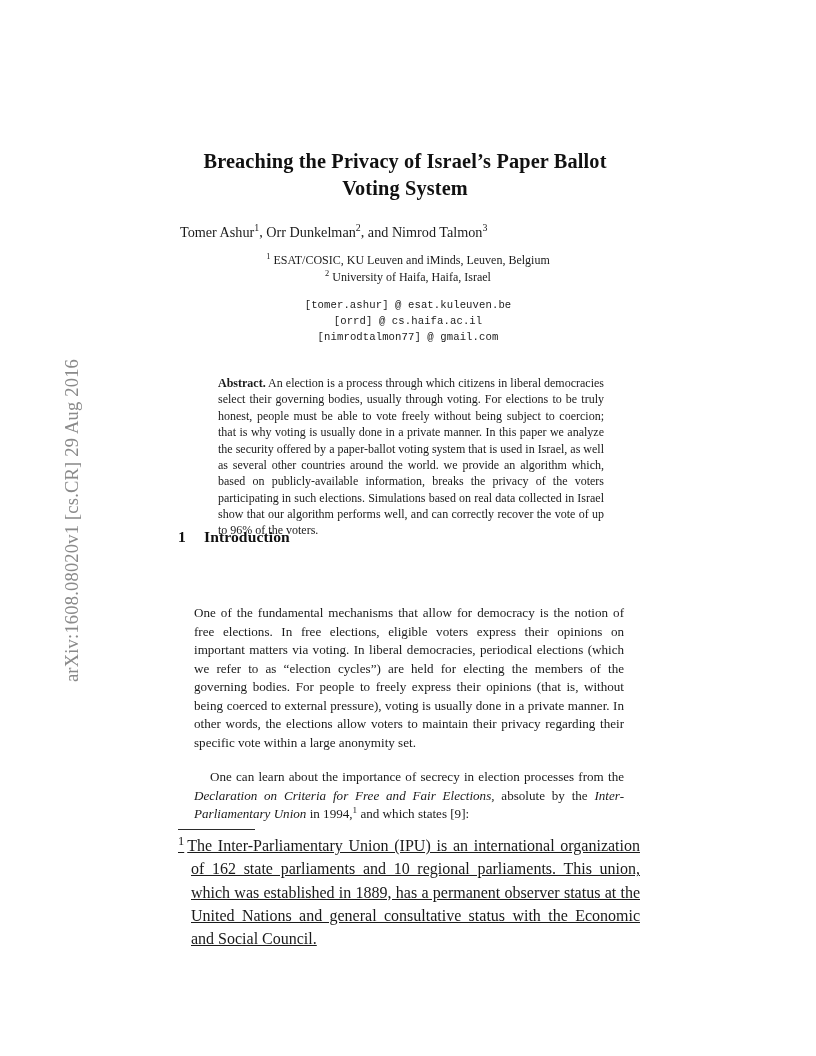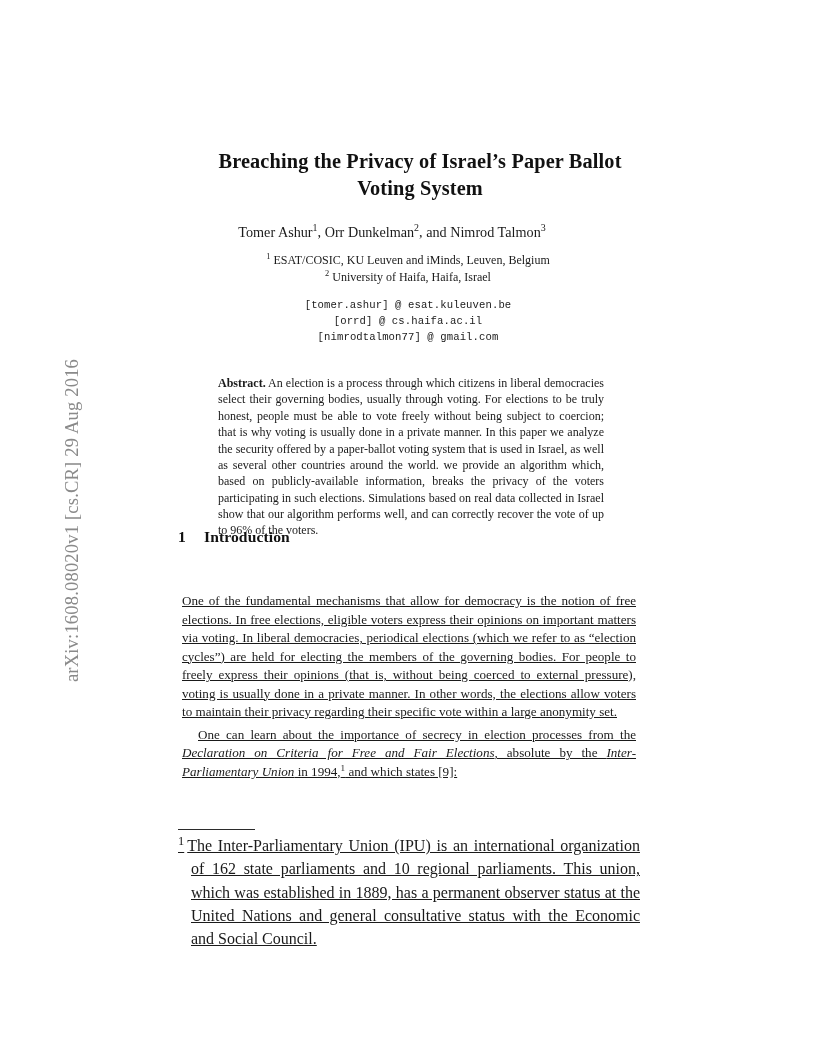--- a/index.html
+++ b/index.html
@@ -29,41 +29,41 @@
     font-size: 18.5px;
     letter-spacing: 0.2px;
     color: #8a8a8a;
     white-space: nowrap;
     text-align: center;
   }
 
   
   .title-block {
     position: absolute;
-    left: 188px;
+    left: 173px;
     top: 148px;
     width: 464px;
     text-align: center;
   }
   .paper-title {
     font-size: 20.3px;
     font-weight: bold;
     line-height: 1.32;
     letter-spacing: 0.15px;
     color: #111;
     margin: 0;
   }
 
   
   .authors-block {
     position: absolute;
-    left: 160px;
+    left: 180px;
     top: 222px;
     width: 464px;
-    text-align: center;
+    text-align: left;
   }
   .authors-line {
     font-size: 14.2px;
     line-height: 1.5;
     color: #1a1a1a;
   }
   .affil-block {
     position: absolute;
     left: 176px;
     top: 252px;
@@ -133,22 +133,21 @@
     left: 178px;
     top: 588px;
     width: 462px;
     font-size: 13.1px;
     line-height: 1.415;
     text-align: justify;
     text-justify: inter-word;
     color: #1a1a1a;
   }
   .body-col p {
-    margin: 4px;
-    text-decoration: underline;
+    margin: 16px;
   }
   .para-indent {
     text-indent: 16px;
   }
   .quote-block {
     margin-top: 9px;
     margin-left: 22px;
     margin-right: 34px;
     font-size: 12.5px;
     line-height: 1.4;

